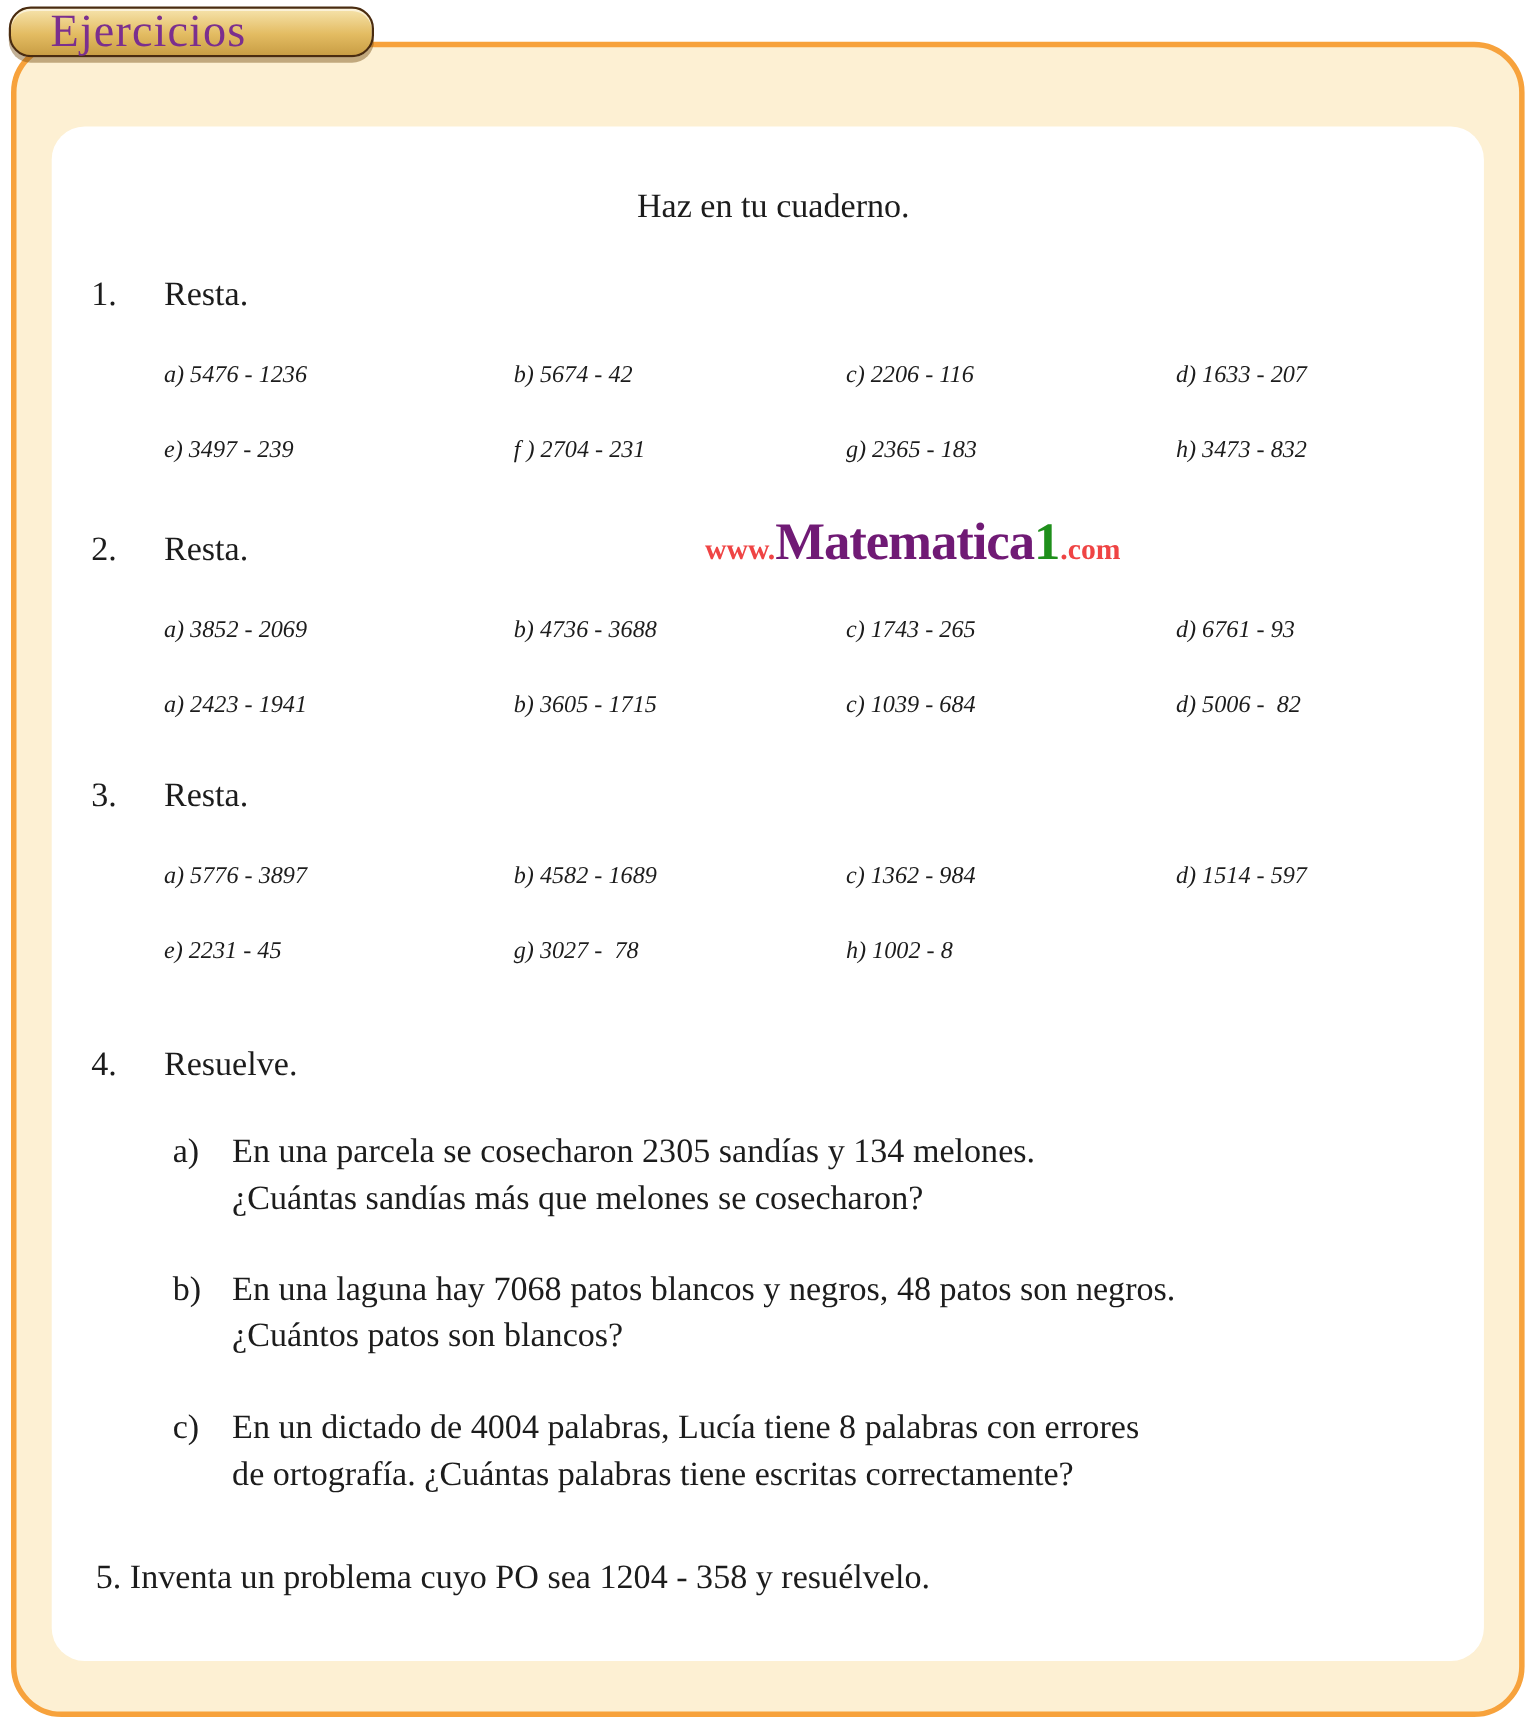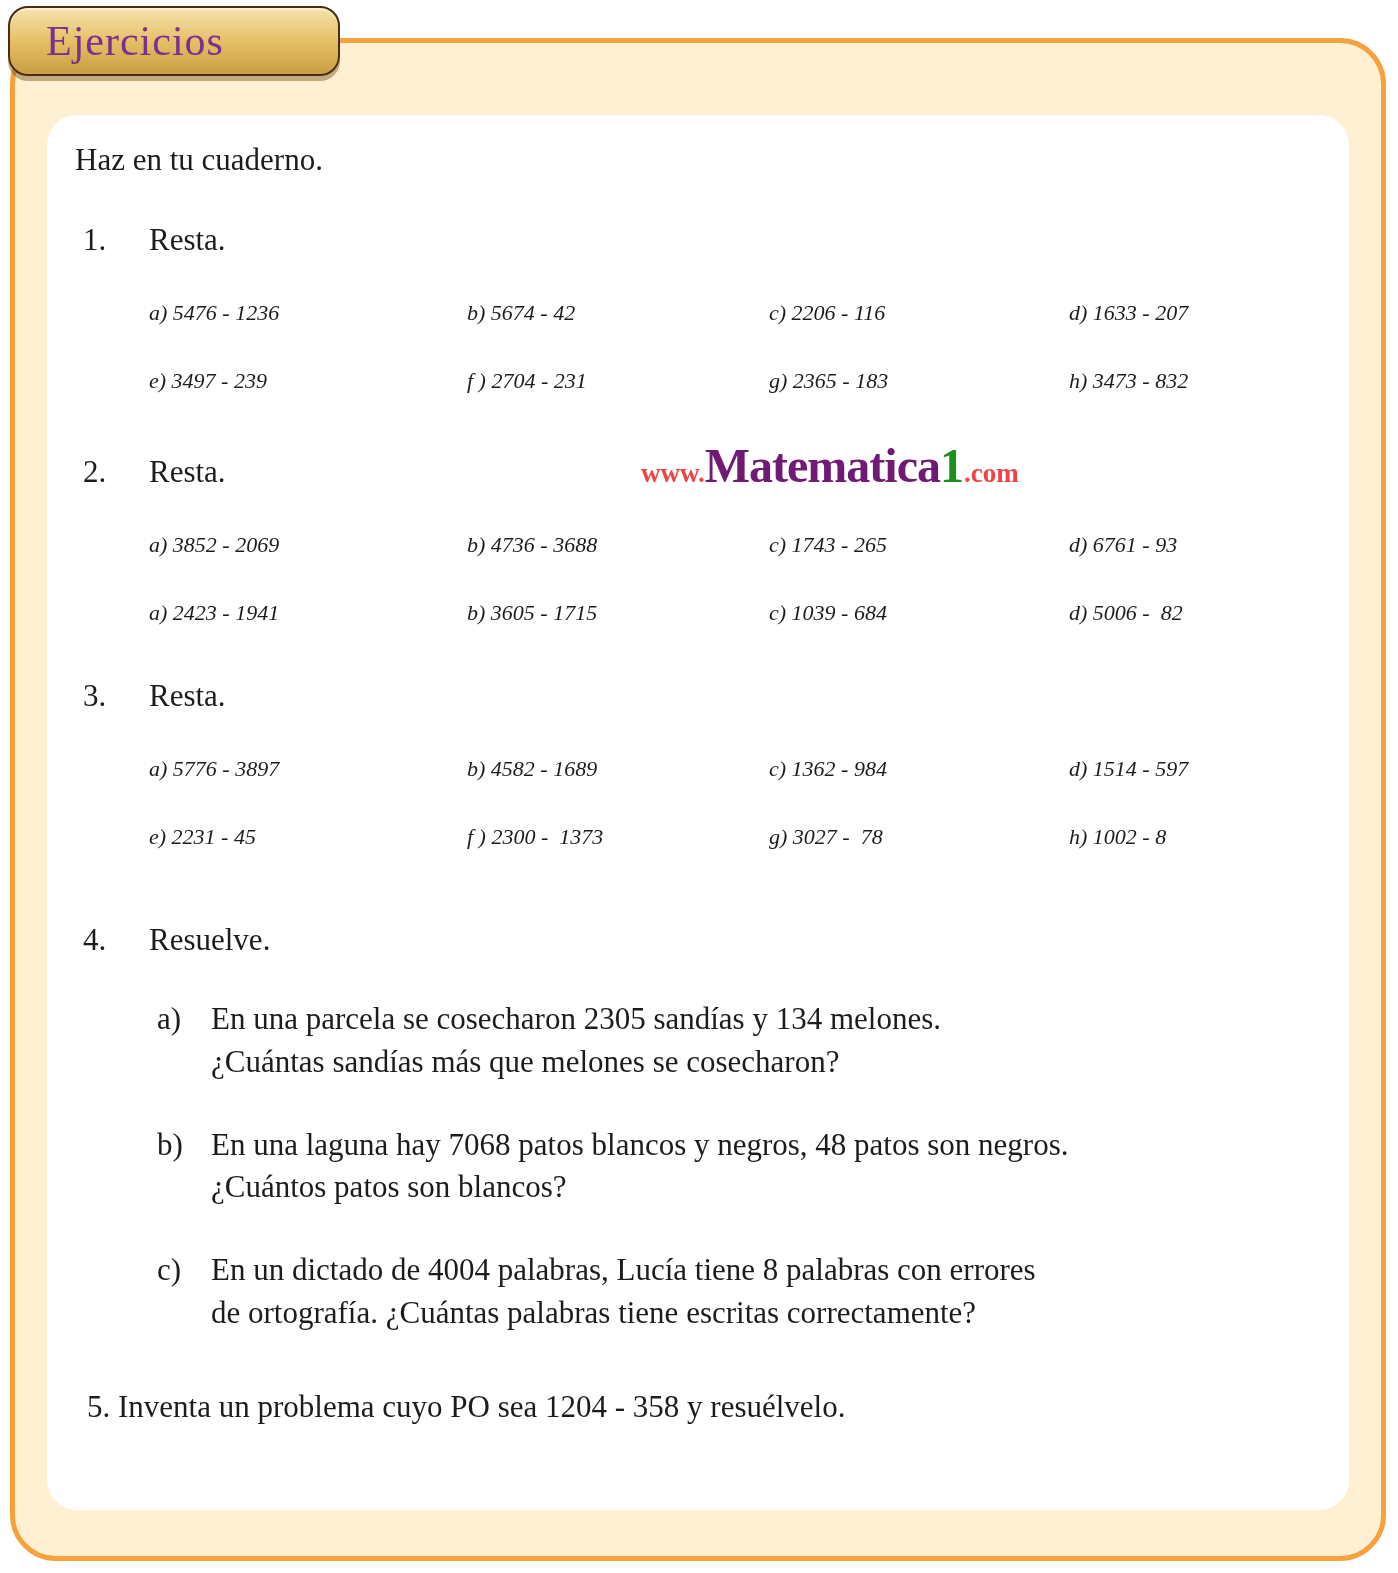--- a/index.html
+++ b/index.html
@@ -15,21 +15,21 @@
     position: absolute;
     left: 10px; top: 38px; right: 12px; bottom: 12px;
     background: #FDF0D3;
     border: 5px solid #F7A23C;
     border-radius: 46px;
     box-sizing: border-box;
   }
   .tab {
     position: absolute;
     left: 8px; top: 6px;
-    width: 332px; height: 70px;
+    width: 332px; height: 46px;
     background: linear-gradient(#F6E3AC, #E3BC62 55%, #C99E45);
     border: 2px solid #4a2c10;
     border-radius: 20px;
     box-shadow: 0 5px 0 rgba(120,80,20,0.45), inset 0 2px 0 rgba(255,255,255,0.55);
     display: flex;
     align-items: center;
     padding-left: 36px;
     box-sizing: border-box;
     z-index: 3;
   }
@@ -42,21 +42,22 @@
     position: absolute;
     left: 32px; top: 72px; right: 32px; bottom: 46px;
     background: #ffffff;
     border-radius: 30px;
     box-sizing: border-box;
     padding: 26px 18px 0 14px;
     overflow: hidden;
   }
   .intro {
     font-size: 31px;
-    margin: 1px 0 0 14px;
+    margin: 28px 0 0 14px;
+    text-align: center;
   }
   .ex-head {
     display: flex;
     font-size: 31px;
     position: relative;
   }
   .ex-head.m1 { margin: 44px 0 0 22px; }
   .ex-head.m2 { margin: 60px 0 0 22px; }
   .ex-head.m3 { margin: 52px 0 0 22px; }
   .ex-head.m4 { margin: 72px 0 0 22px; }
@@ -164,21 +165,20 @@
       <span class="ex-title">Resta.</span>
     </div>
     <div class="ex-row wide-gap">
       <span>a) 5776 - 3897</span>
       <span>b) 4582 - 1689</span>
       <span>c) 1362 - 984</span>
       <span>d) 1514 - 597</span>
     </div>
     <div class="ex-row">
       <span>e) 2231 - 45</span>
-      <span>f ) 2300 -  1373</span>
       <span>g) 3027 -  78</span>
       <span>h) 1002 - 8</span>
     </div>
 
     <div class="ex-head m4">
       <span class="ex-num">4.</span>
       <span class="ex-title">Resuelve.</span>
     </div>
 
     <div class="p4-item">

